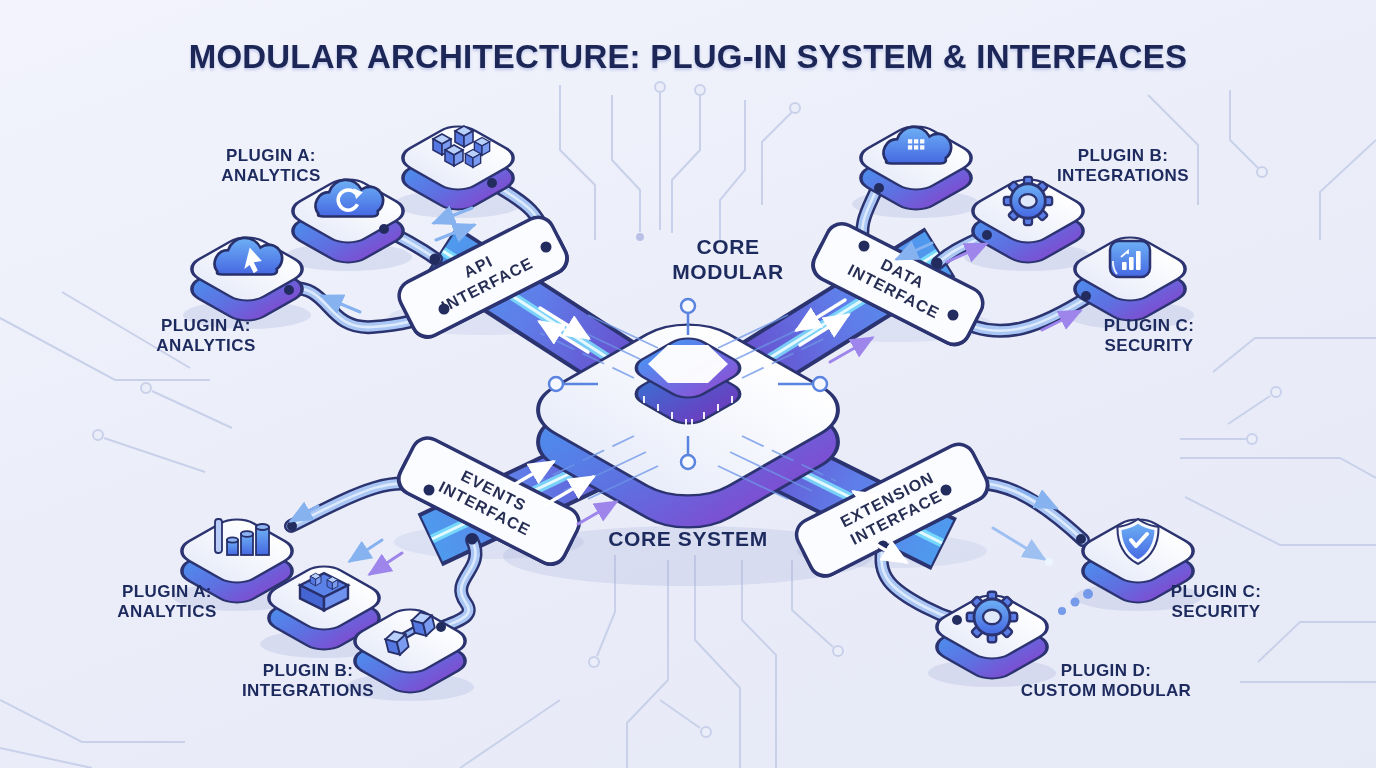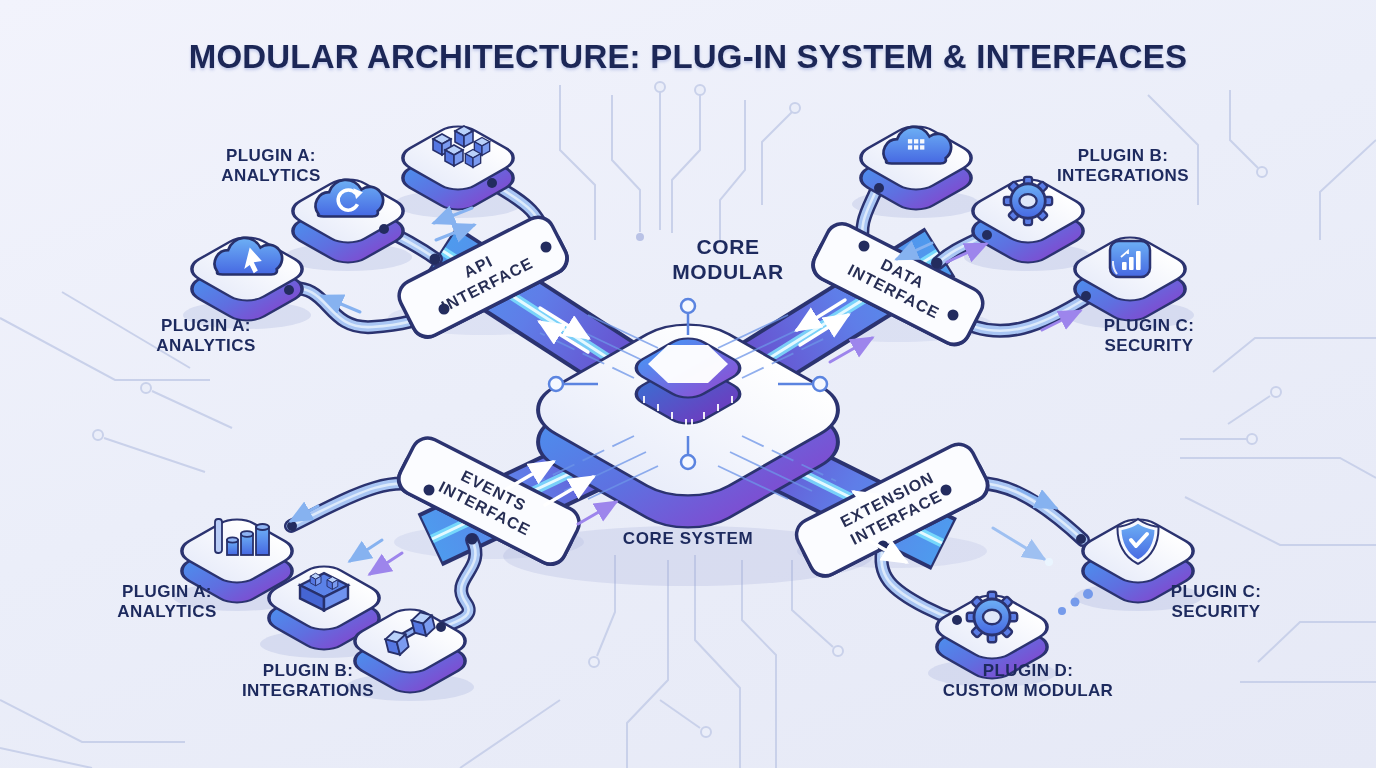--- a/index.html
+++ b/index.html
@@ -7,21 +7,21 @@
          background:linear-gradient(160deg,#f2f3fc 0%,#ebeef9 45%,#e6e9f6 100%);
          font-family:Liberation Sans, sans-serif;}
   .stage svg{position:absolute;left:0;top:0;}
   .title{position:absolute;left:688px;top:57px;transform:translate(-50%,-50%);
          font-weight:800;font-size:33px;letter-spacing:.2px;color:#1c2757;white-space:nowrap;
          text-shadow:0 2px 3px rgba(140,155,215,.45);}
   .lbl{position:absolute;transform:translate(-50%,-50%);text-align:center;
        font-weight:700;font-size:17px;line-height:1.2;color:#1d2a5e;
        letter-spacing:.4px;white-space:nowrap;}
   .core-lbl-top{font-size:21px;letter-spacing:.6px;}
-  .core-lbl-bottom{font-size:17px;letter-spacing:.6px;}
+  .core-lbl-bottom{font-size:21px;letter-spacing:.6px;}
   .plateLbl{position:absolute;text-align:center;font-weight:700;font-size:16px;
        line-height:1.25;color:#272e54;letter-spacing:1.1px;white-space:nowrap;}
 </style>
 </head>
 <body>
 
 <div class="stage">
 <svg width="1376" height="768" viewBox="0 0 1376 768">
   <defs>
     <linearGradient id="gTop" x1="0" y1="0" x2="0" y2="1">
@@ -483,21 +483,21 @@
   <div>ANALYTICS</div>
 </div>
 <div class="lbl" style="left:308px;top:681px;">
   <div>PLUGIN B:</div>
   <div>INTEGRATIONS</div>
 </div>
 <div class="lbl" style="left:1216px;top:602px;">
   <div>PLUGIN C:</div>
   <div>SECURITY</div>
 </div>
-<div class="lbl" style="left:1028px;top:681px;">
+<div class="lbl" style="left:1106px;top:681px;">
   <div>PLUGIN D:</div>
   <div>CUSTOM MODULAR</div>
 </div>
 
 <div class="lbl core-lbl-top" style="left:688px;top:259px;margin-left:40px;">
   <div>CORE</div>
   <div>MODULAR</div>
 </div>
 <div class="lbl core-lbl-bottom" style="left:688px;top:539px;">
   <div>CORE SYSTEM</div>

